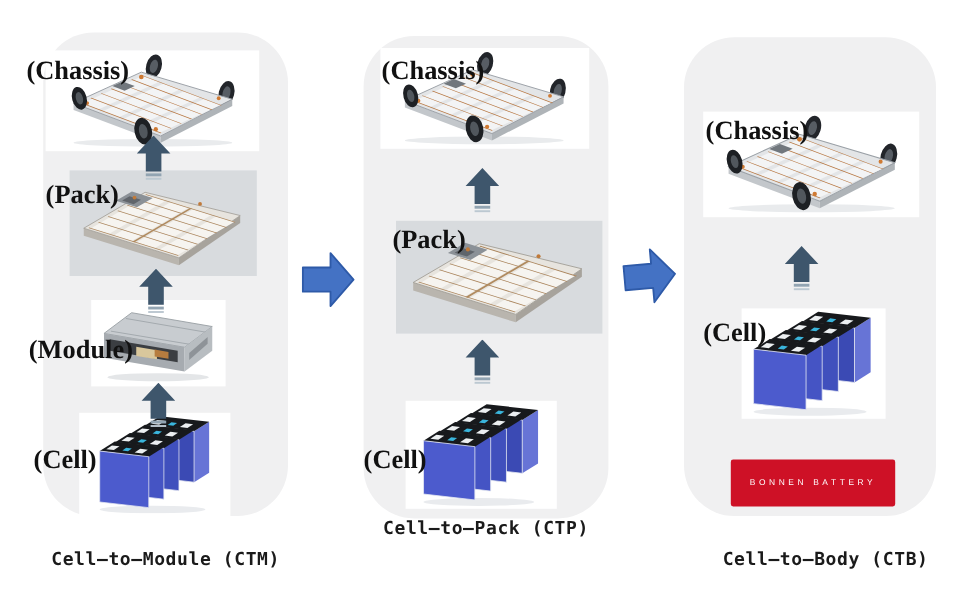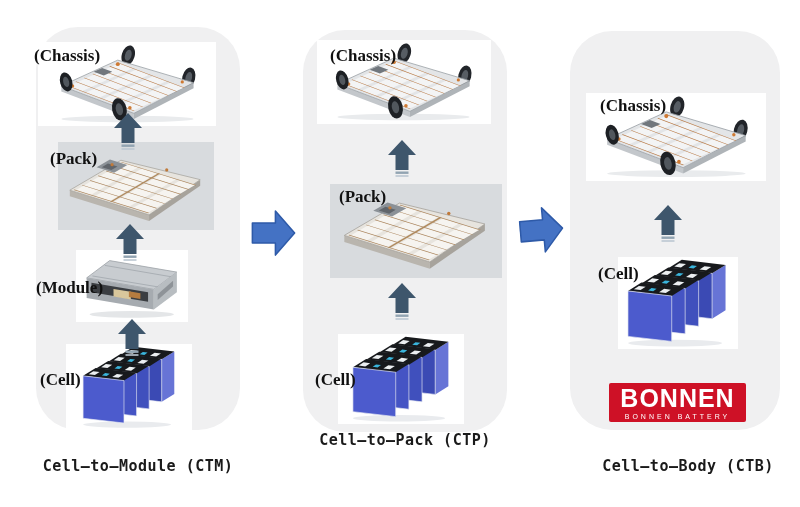--- a/index.html
+++ b/index.html
@@ -9,23 +9,22 @@
   }
   .panel{
     position:absolute;background:var(--panel-bg,#f0f0f1);border-radius:42px;
   }
   .photo{position:absolute;display:flex;align-items:center;justify-content:center;overflow:hidden;}
   .photo.white{background:#ffffff;}
   .photo.gray{background:var(--photo-bg-gray,#d8dbde);}
   .photo svg{width:96%;height:96%;}
   .stage-label{
     position:absolute;z-index:6;white-space:nowrap;
-    font-family:"Liberation Serif",serif;font-weight:bold;font-size:17px;
+    font-family:"Liberation Serif",serif;font-weight:bold;font-size:22px;
     color:var(--label-text,#111);
-    margin-left:12px;
   }
   .caption{
     position:absolute;z-index:6;white-space:nowrap;text-align:center;
     font-family:"DejaVu Sans Mono",monospace;font-weight:bold;font-size:15px;
     letter-spacing:0.5px;color:var(--caption-text,#1a1a1a);
   }
   .up-arrow{position:absolute;width:32px;height:38px;z-index:5;}
   .flow-arrow{position:absolute;width:45px;height:48px;z-index:5;}
   .logo{
     position:absolute;z-index:6;background:var(--logo-red,#ce1126);
@@ -270,17 +269,16 @@
   </svg>
 
 <div class="photo white" style="left:618px;top:257px;width:120px;height:92px;">
   <svg>
       <use href="#art-cells"></use>
     </svg>
 </div>
 <div class="stage-label" style="left:586px;top:264px;">(Cell)</div>
 
 <div class="logo" style="left:609px;top:383px;width:137px;height:39px;">
-  <div class="logo-brand">BONNEN</div>
   <div class="logo-tagline">BONNEN BATTERY</div>
 </div>
 
 <div class="caption" style="left:580px;top:457px;width:216px;">Cell–to–Body (CTB)</div>
 
 </body></html>

